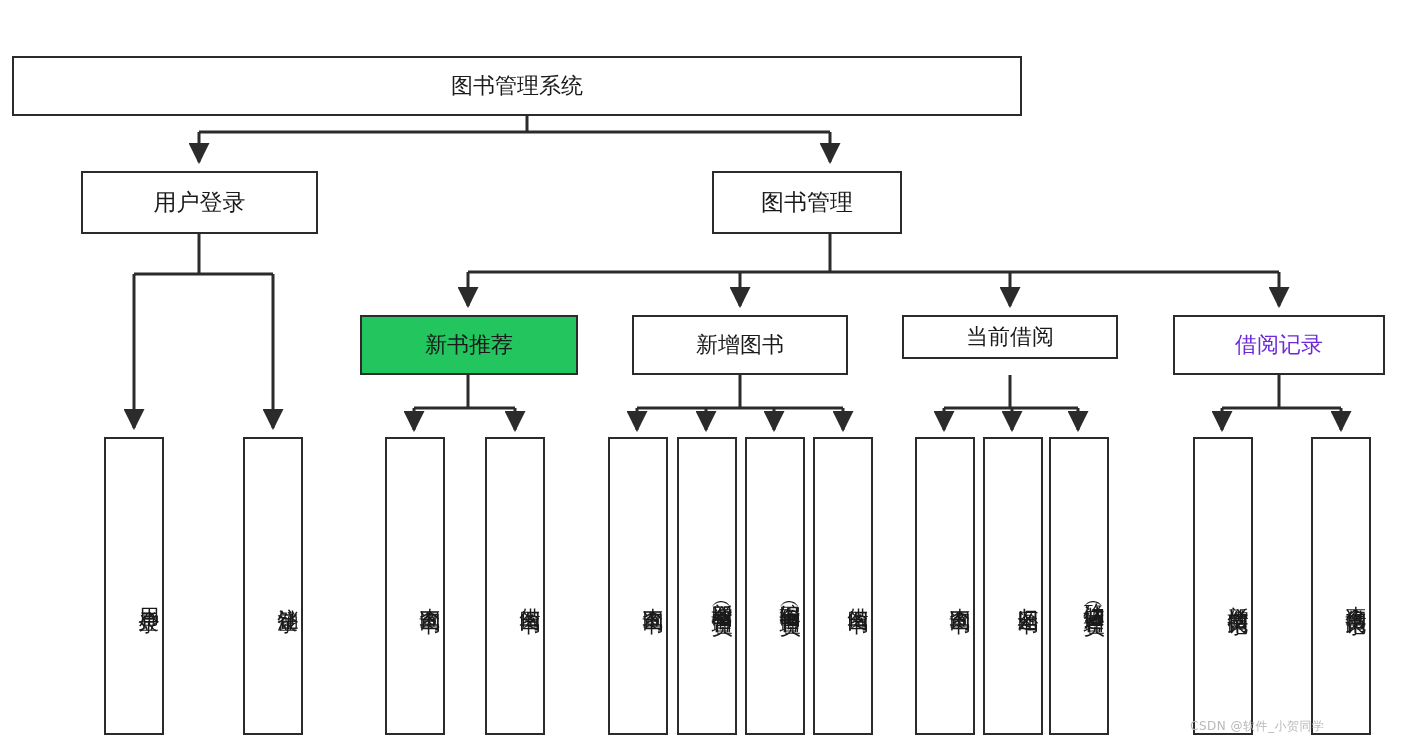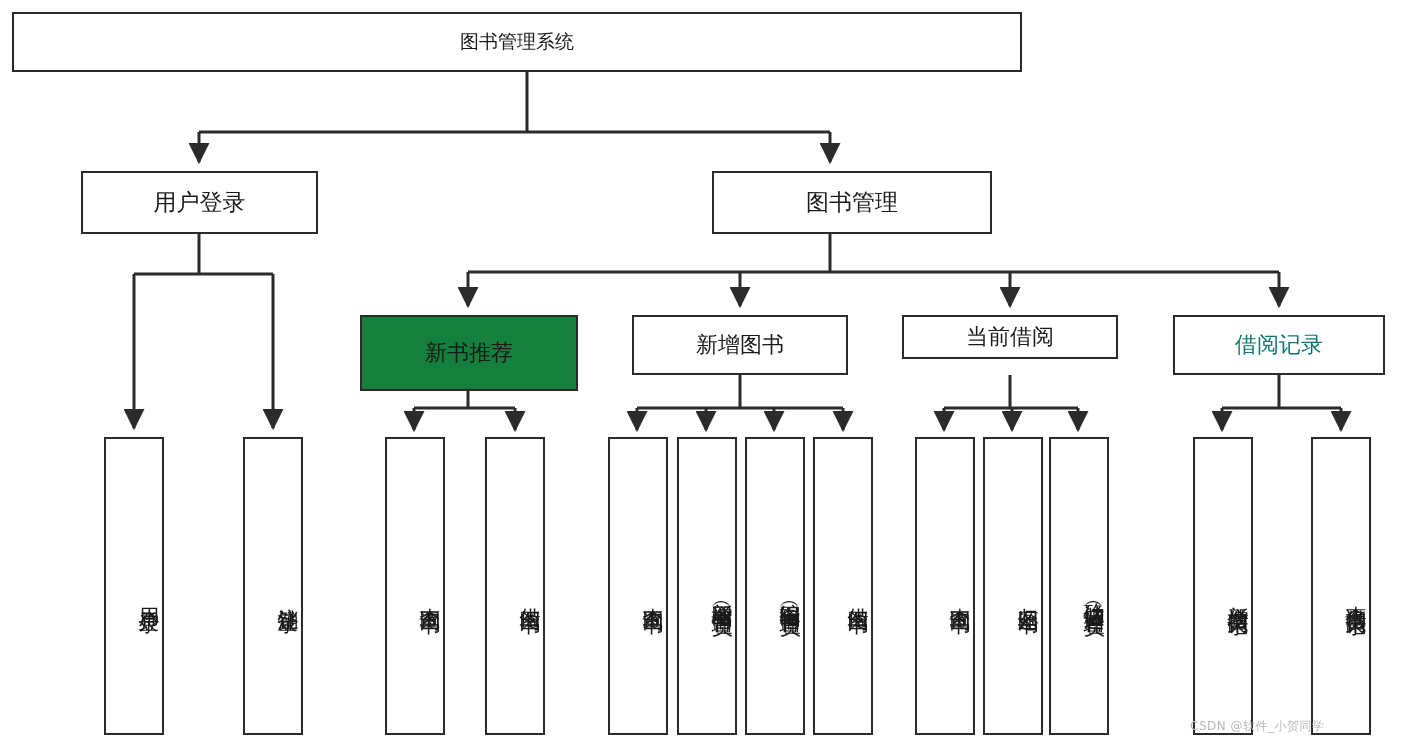--- a/index.html
+++ b/index.html
@@ -32,21 +32,21 @@
     box-sizing: border-box;
     border: 2.5px solid #2b2b2b;
     background: #ffffff;
     display: flex;
     align-items: center;
     justify-content: center;
     text-align: center;
     color: #1a1a1a;
     line-height: 1.25;
   }
-  .node.root      { font-size: 19px; }
+  .node.root      { font-size: 22px; margin-top: 44px; }
   .node.level1    { font-size: 23px; }
   .node.level2    { font-size: 22px; }
   .node.leaf {
     font-size: 21px;
     writing-mode: vertical-rl;
     text-orientation: upright;
     letter-spacing: 2px;
     align-items: flex-start;
     justify-content: center;
     padding-top: 18px;
@@ -121,34 +121,34 @@
     </g>
   </svg>
 
   <div class="node root" style="left: 12px; top: 12px; width: 1010px; height: 60px; border-color: rgb(43, 43, 43); background: rgb(255, 255, 255); color: rgb(26, 26, 26);">
     <span>图书管理系统</span>
   </div>
 
   <div class="node level1" style="left: 81px; top: 171px; width: 237px; height: 63px; border-color: rgb(43, 43, 43); background: rgb(255, 255, 255); color: rgb(26, 26, 26);">
     <span>用户登录</span>
   </div>
-  <div class="node level1" style="left: 712px; top: 171px; width: 280px; height: 63px; border-color: rgb(43, 43, 43); background: rgb(255, 255, 255); color: rgb(26, 26, 26);">
+  <div class="node level1" style="left: 712px; top: 171px; width: 190px; height: 63px; border-color: rgb(43, 43, 43); background: rgb(255, 255, 255); color: rgb(26, 26, 26);">
     <span>图书管理</span>
   </div>
 
-  <div class="node level2" style="left: 360px; top: 315px; width: 218px; height: 76px; border-color: rgb(43, 43, 43); background: #15803d; color: rgb(26, 26, 26);">
+  <div class="node level2" style="left: 360px; top: 315px; width: 218px; height: 60px; border-color: rgb(43, 43, 43); background: #22c55e; color: rgb(26, 26, 26);">
     <span>新书推荐</span>
   </div>
   <div class="node level2" style="left: 632px; top: 315px; width: 216px; height: 60px; border-color: rgb(43, 43, 43); background: rgb(255, 255, 255); color: rgb(26, 26, 26);">
     <span>新增图书</span>
   </div>
   <div class="node level2" style="left: 902px; top: 315px; width: 216px; height: 44px; border-color: rgb(43, 43, 43); background: rgb(255, 255, 255); color: rgb(26, 26, 26);">
     <span>当前借阅</span>
   </div>
-  <div class="node level2" style="left: 1173px; top: 315px; width: 212px; height: 60px; border-color: rgb(43, 43, 43); background: rgb(255, 255, 255); color: #0f766e;">
+  <div class="node level2" style="left: 1173px; top: 315px; width: 212px; height: 60px; border-color: rgb(43, 43, 43); background: rgb(255, 255, 255); color: #6d28d9;">
     <span>借阅记录</span>
   </div>
 
   <div class="node leaf" style="left: 104px; top: 437px; width: 60px; height: 298px; border-color: rgb(43, 43, 43); background: rgb(255, 255, 255); color: rgb(26, 26, 26);">
     <span class="vlabel">用户登录</span>
   </div>
   <div class="node leaf" style="left: 243px; top: 437px; width: 60px; height: 298px; border-color: rgb(43, 43, 43); background: rgb(255, 255, 255); color: rgb(26, 26, 26);">
     <span class="vlabel">注销登录</span>
   </div>
   <div class="node leaf" style="left: 385px; top: 437px; width: 60px; height: 298px; border-color: rgb(43, 43, 43); background: rgb(255, 255, 255); color: rgb(26, 26, 26);">

